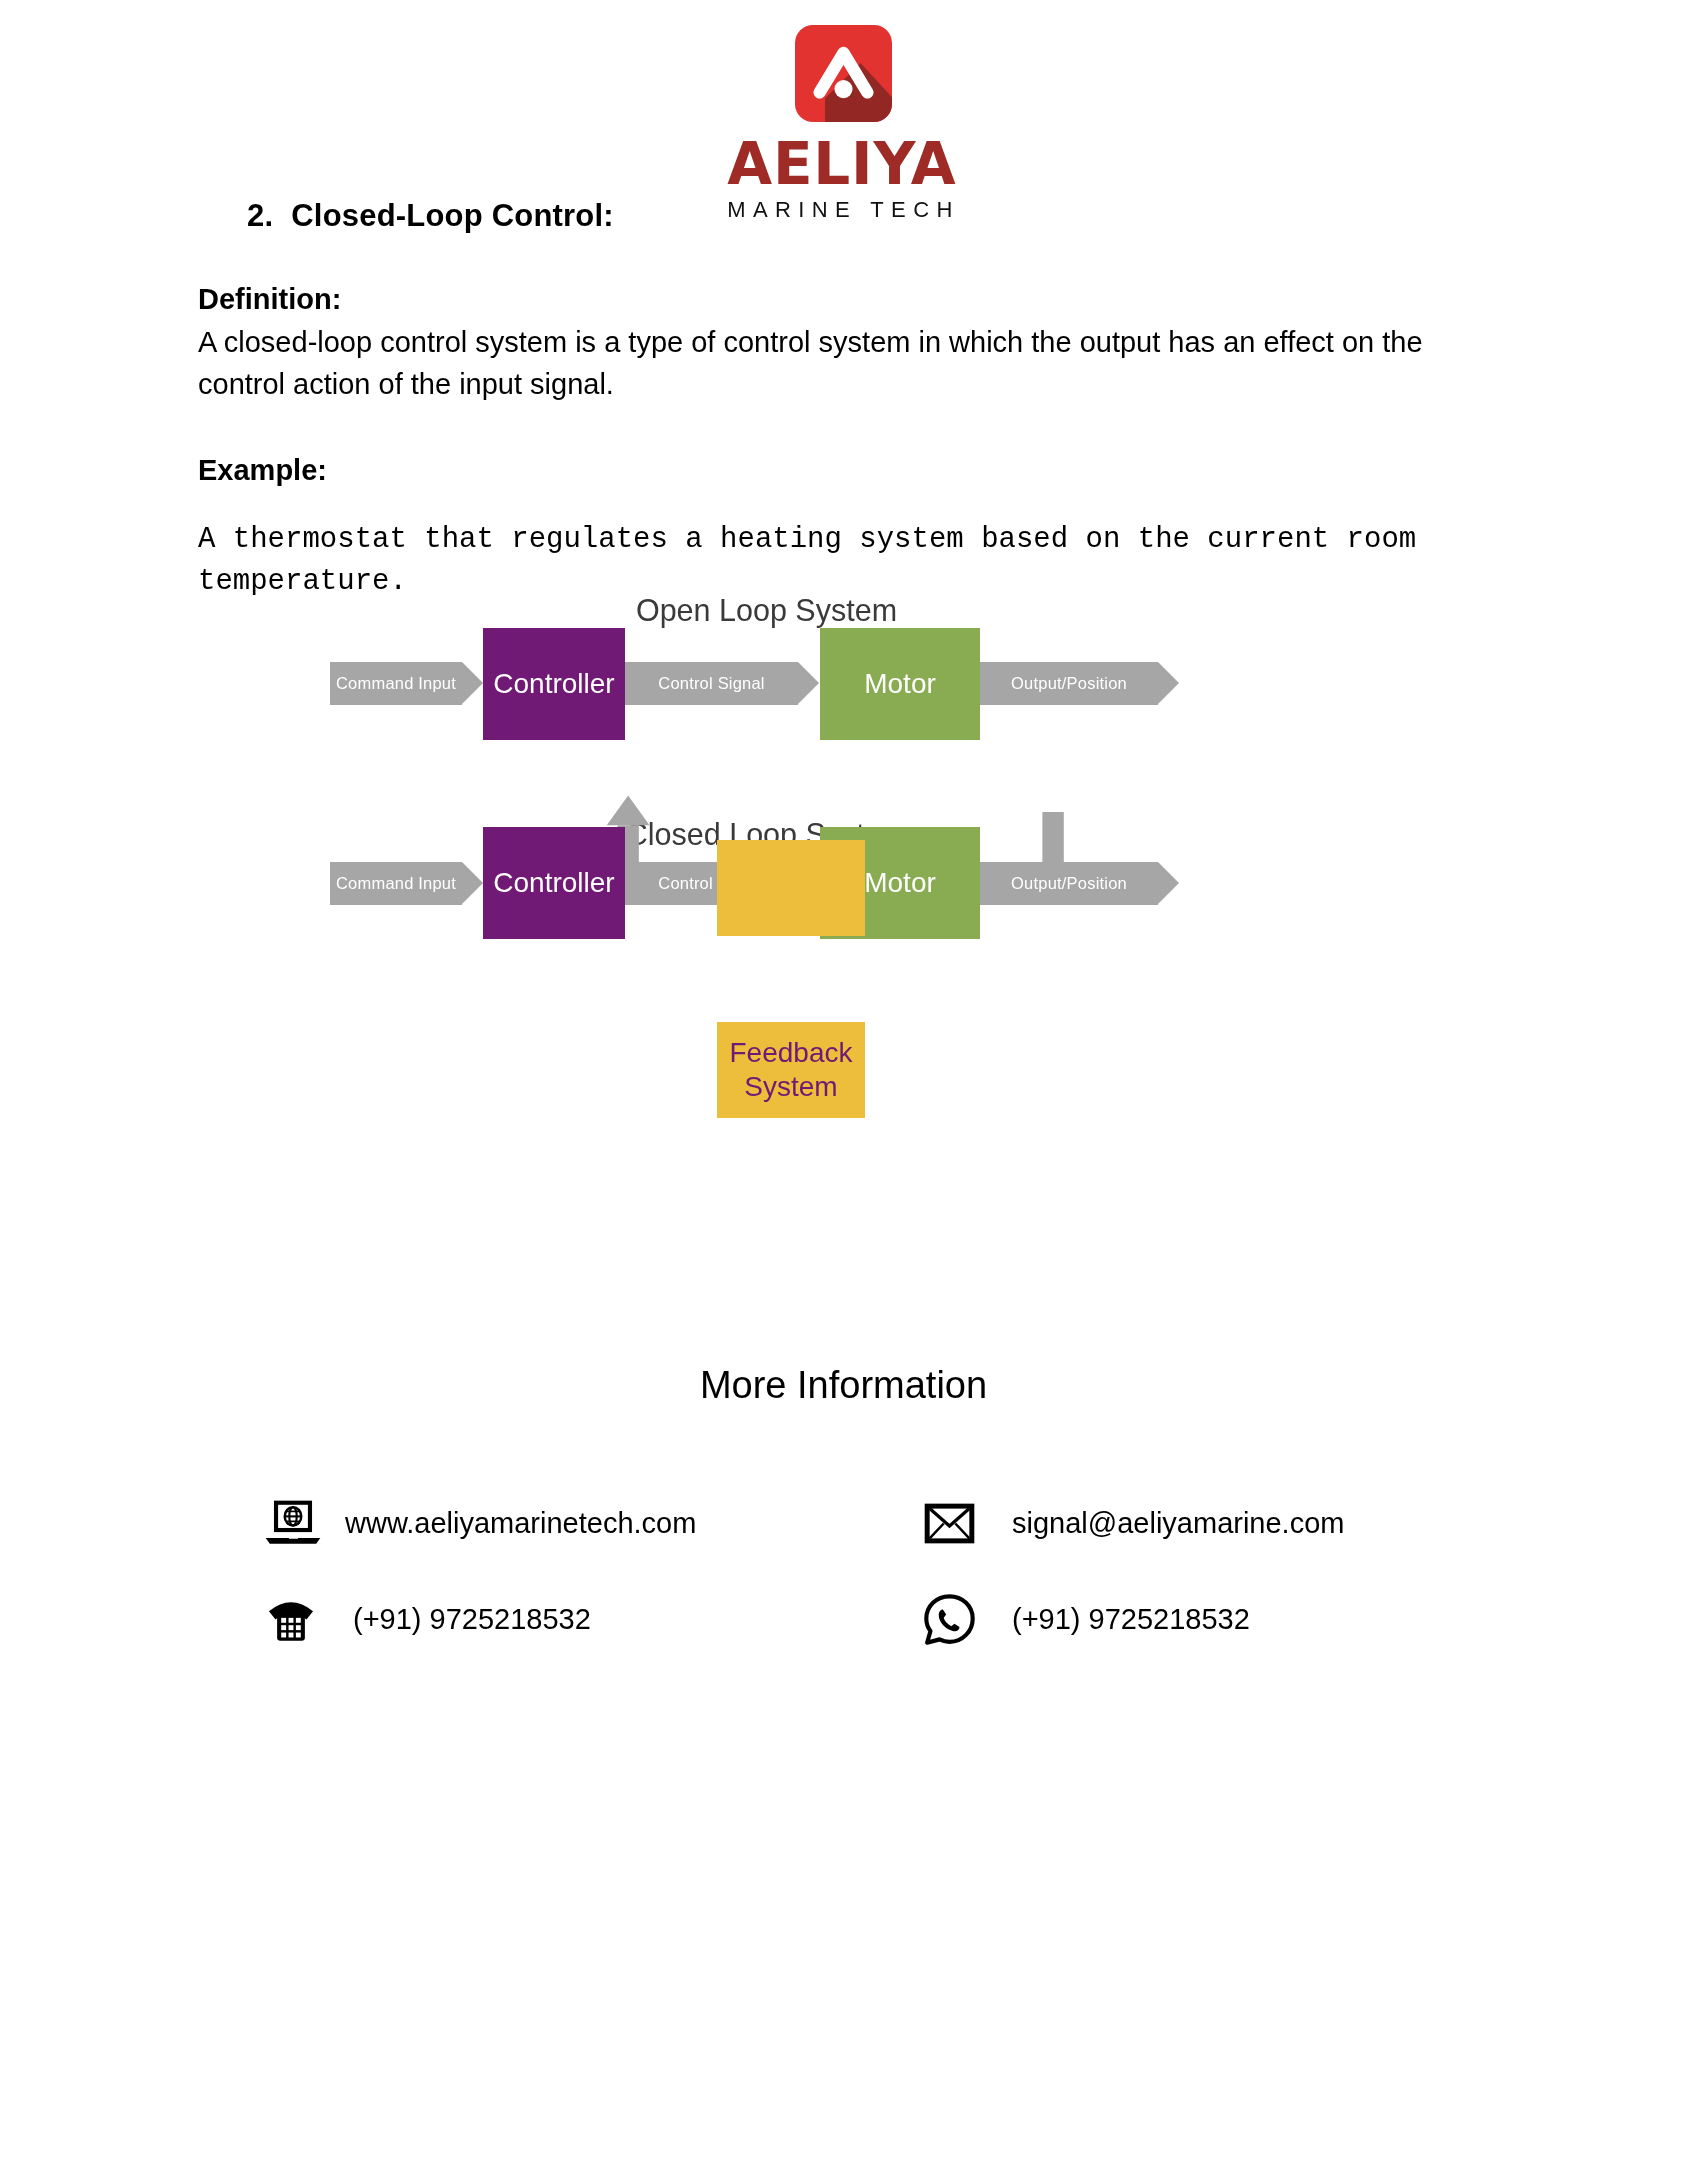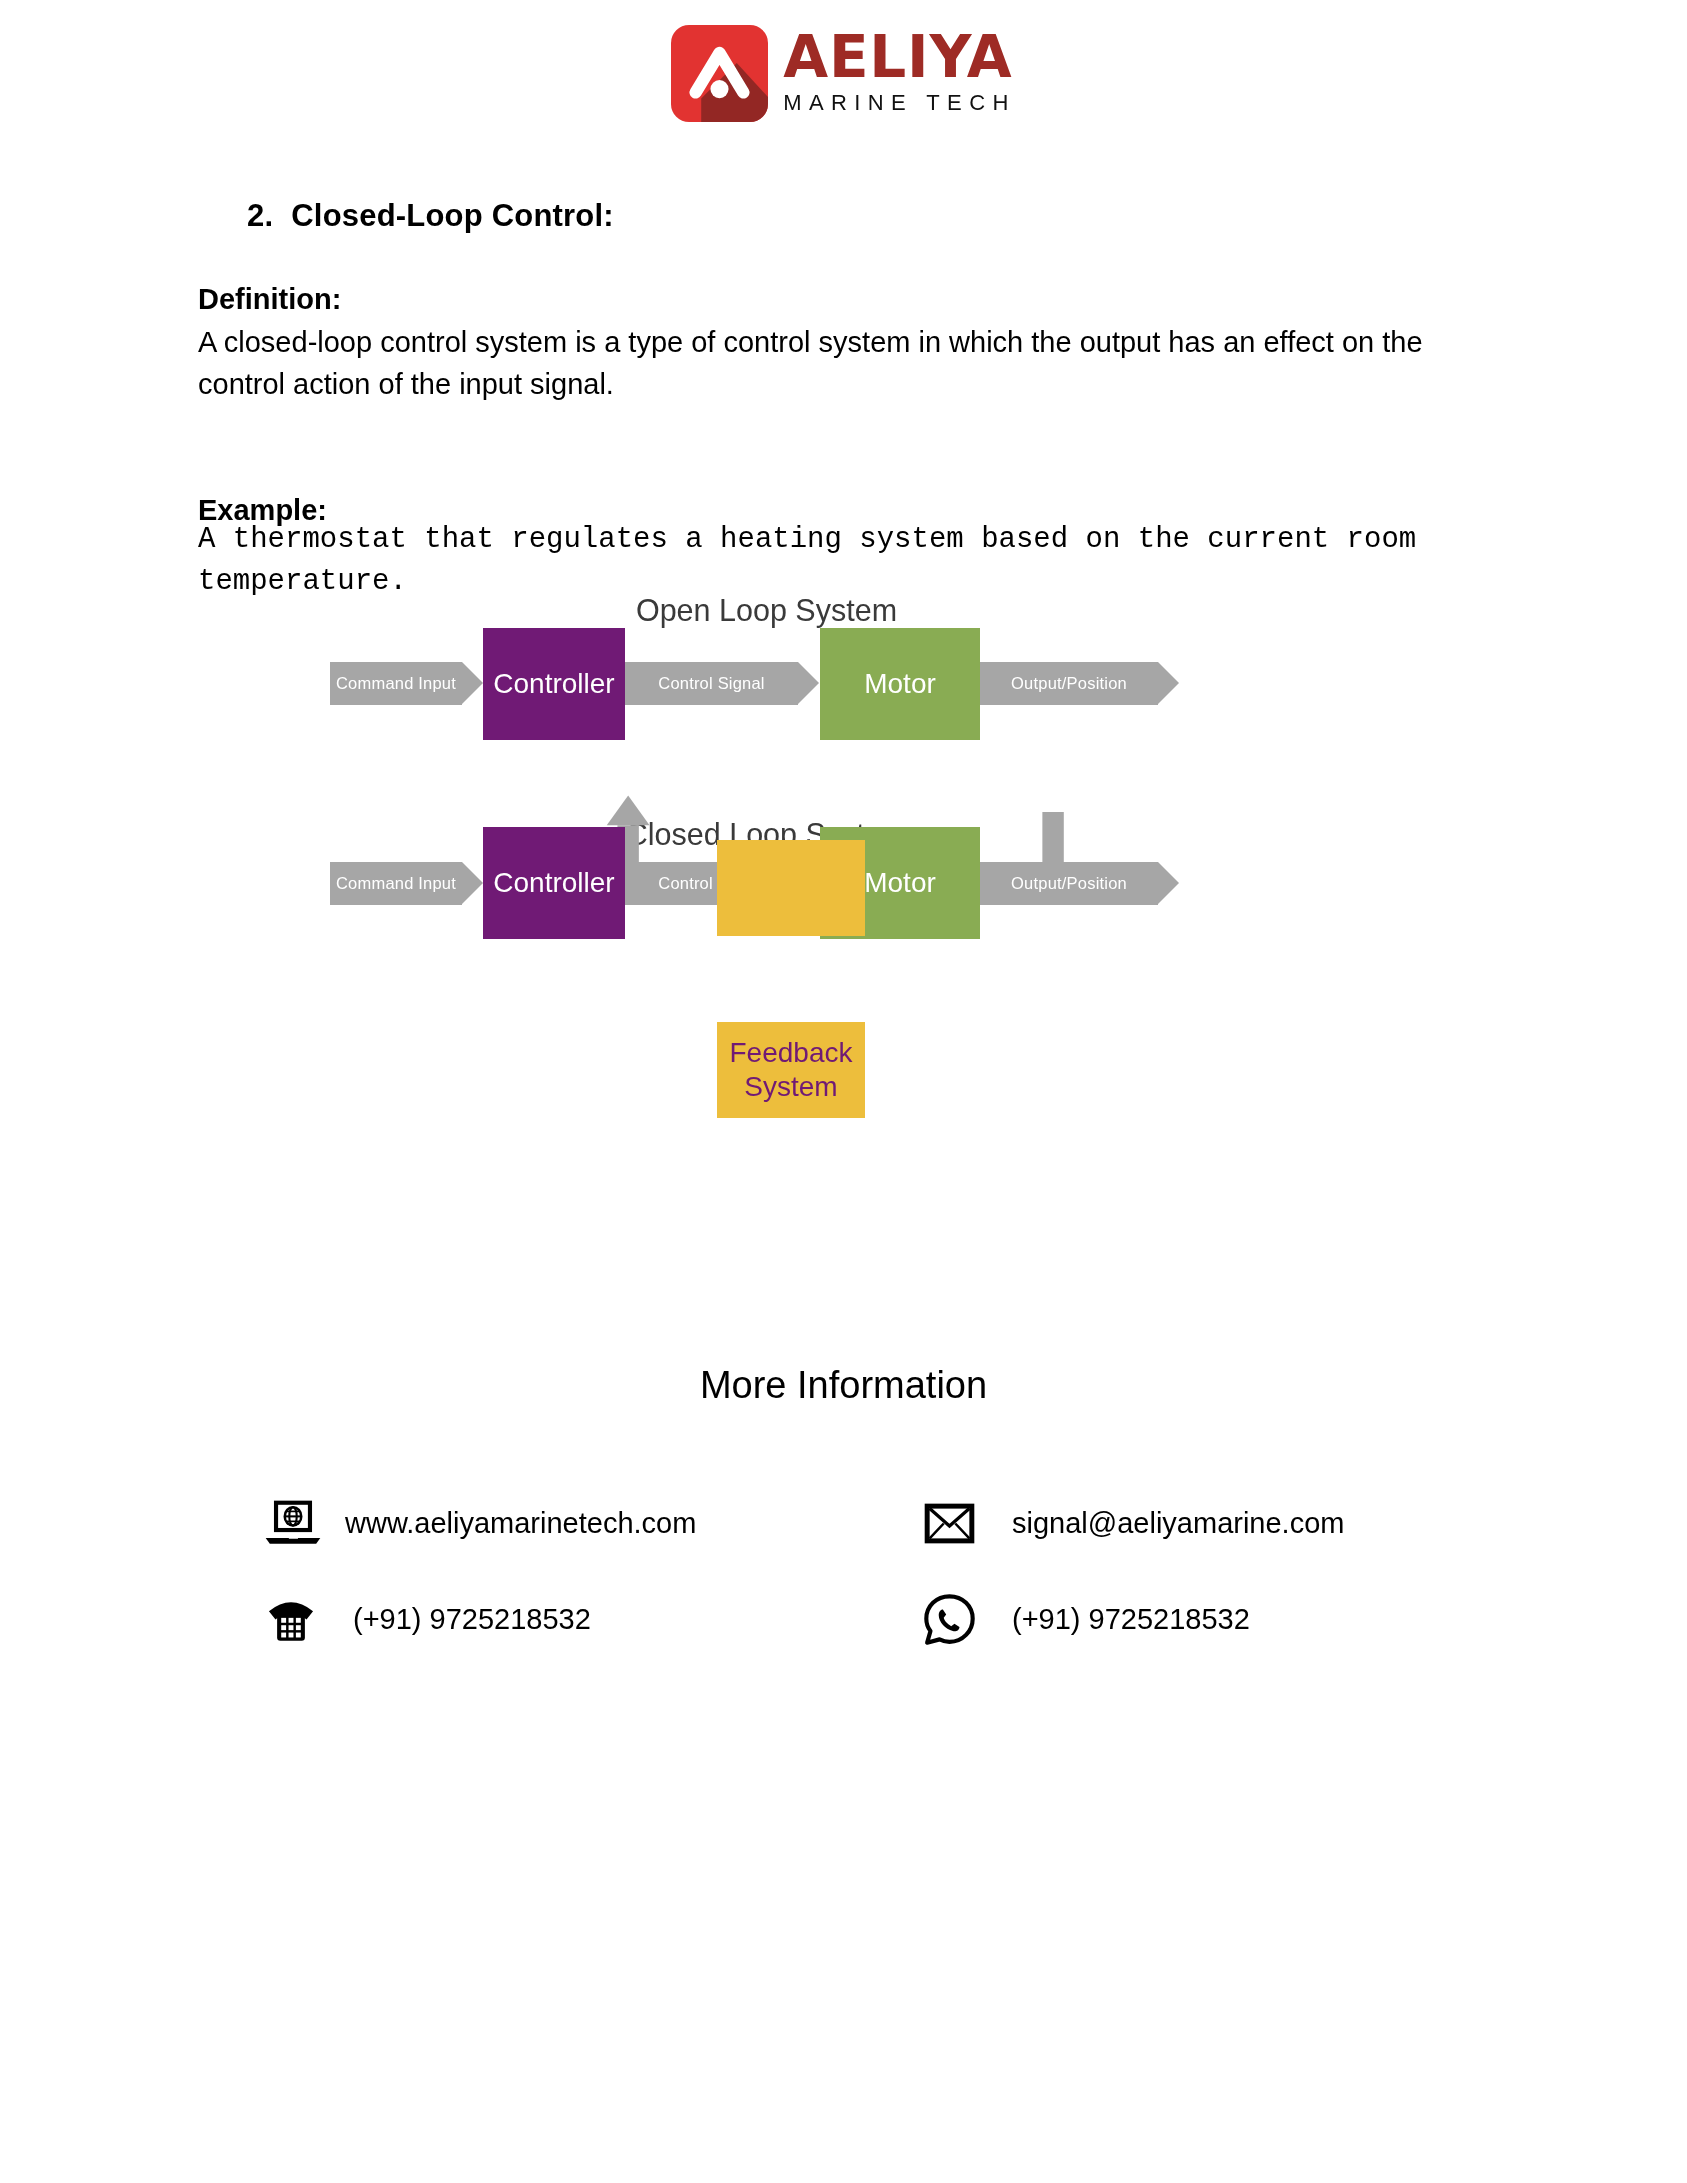--- a/index.html
+++ b/index.html
@@ -11,21 +11,21 @@
     overflow:hidden;
     position:relative;
   }
   .page{position:relative;width:1687px;height:2183px;}
 
   
   .logo-wrap{
     position:absolute;left:0;right:0;top:25px;
     display:flex;justify-content:center;align-items:flex-start;
   }
-  .logo{display:flex;align-items:center;gap:15px;}
+  .logo{display:flex;align-items:center;gap:15px;flex-direction:column;}
   .logo-mark{
     width:97px;height:97px;border-radius:18px;
     background:#E23331;position:relative;overflow:hidden;flex:none;
   }
   .logo-mark .shadow{
     position:absolute;left:30px;top:38px;width:79px;height:79px;
     background:#8E2724;transform:rotate(0deg);
     clip-path:polygon(0% 45%, 45% 0%, 100% 60%, 100% 100%, 0% 100%);
     opacity:.95;
   }
@@ -44,21 +44,21 @@
   .heading-num{
     position:absolute;left:247px;top:198px;
     font-size:31px;font-weight:bold;letter-spacing:0.2px;
   }
   .heading-num .num{margin-right:18px;}
   .p{position:absolute;font-size:29px;line-height:1.45;}
   .bold{font-weight:bold;text-align:center;}
 
   #def-label{left:198px;top:278px;font-weight:bold;}
   #def-body{left:198px;top:321px;width:1302px;}
-  #ex-label{left:198px;top:449px;font-weight:bold;margin-top:40px;}
+  #ex-label{left:198px;top:449px;font-weight:bold;}
   #ex-body{left:198px;top:519px;width:1302px;font-family:Liberation Mono, monospace;}
 
   
   .diagram{position:absolute;left:330px;top:593px;width:873px;height:560px;}
   .dg-title{
     position:absolute;width:100%;text-align:center;
     font-size:30.5px;color:#3A3A3A;font-weight:normal;
     font-family:"Liberation Sans", sans-serif;
   }
   #title-open{top:0px;}

